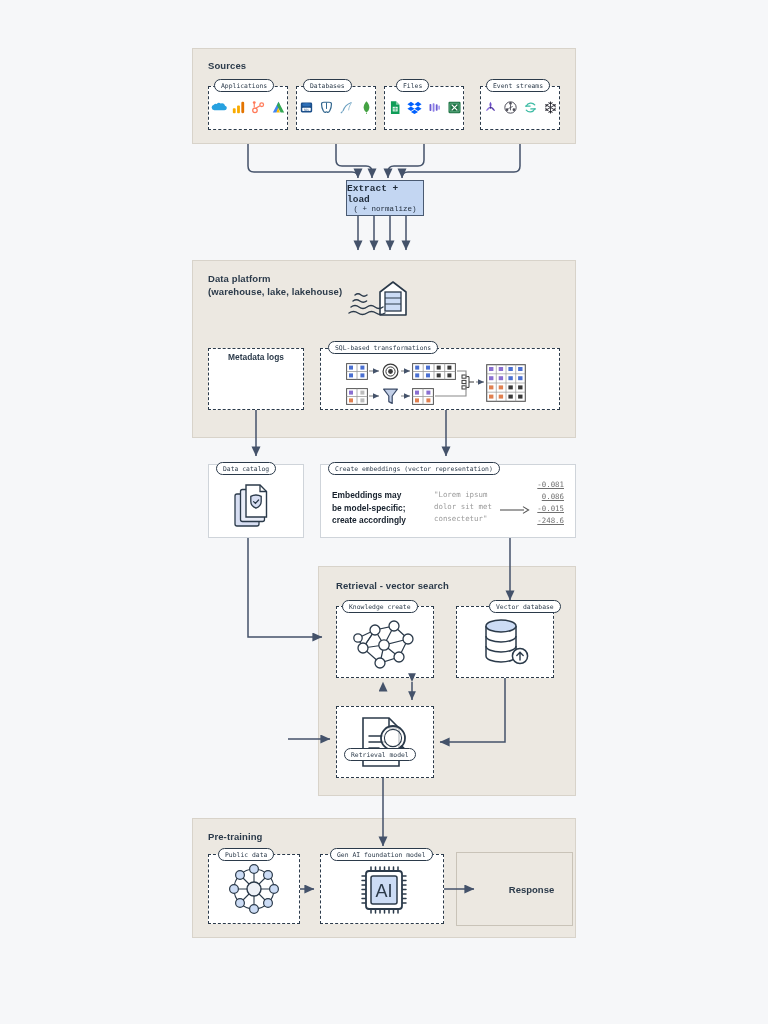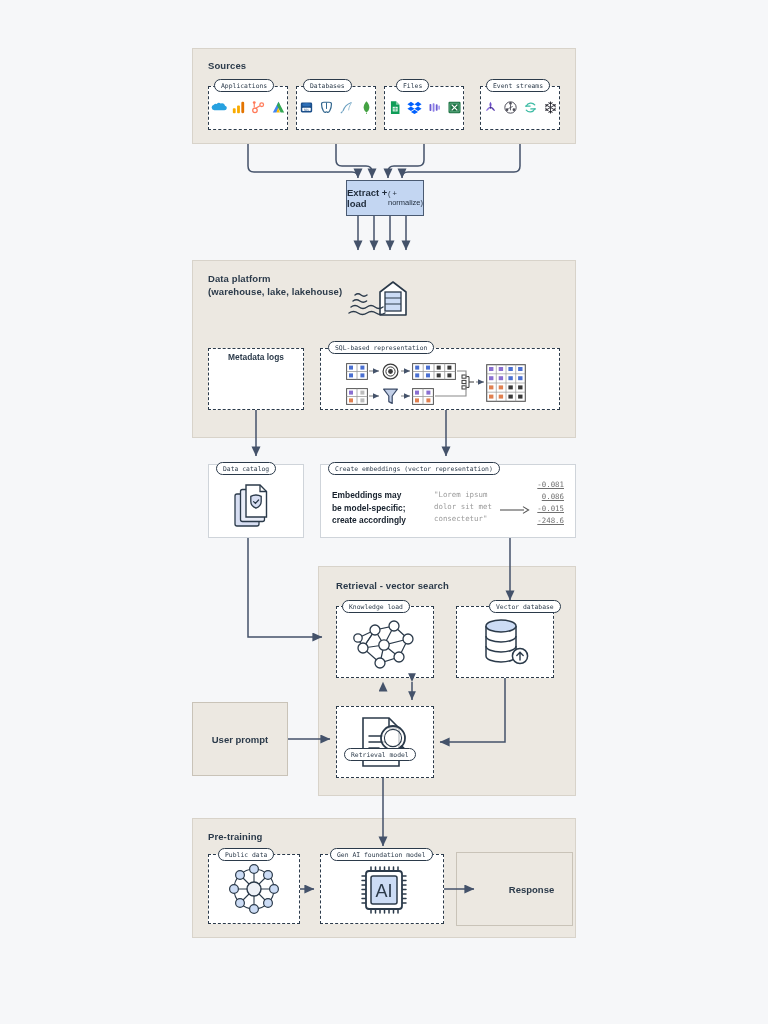--- a/index.html
+++ b/index.html
@@ -61,23 +61,24 @@
     position: absolute;
     display: flex; align-items: center; justify-content: space-around;
     width: 100%;
   }
   .ico { width: 17px; height: 17px; display:block; }
 
   .bluebox {
     position: absolute;
     background: #c3d6f2;
     border: 1.2px solid #4a5a72;
-    display: flex; 
+    display: flex; flex-direction: column;
     align-items: center; justify-content: center;
     color: #1f2b3a;
+    font-family: Liberation Mono, monospace;
   }
   .bluebox .b1 { font-size: 9.5px; font-weight: 600; }
   .bluebox .b2 { font-size: 7.5px; }
 
   .label-sm { position: absolute; font-size: 9px; color: #2b3a4a; }
 
   svg.layer { position: absolute; left: 0; top: 0; width: 768px; height: 1024px; overflow: visible; pointer-events: none; }
 
   .emb-bold { font-size: 8.4px; font-weight: 700; color: #16202c; line-height: 1.5; }
   .emb-gray { font-family: "DejaVu Sans Mono", monospace; font-size: 7.4px; color: #9a9a9a; line-height: 1.6; }
@@ -215,21 +216,21 @@
       <path d="M8 31q3.4-2.6 6.8 0t6.8 0"></path>
       <path d="M6 37q4-3 8 0t8 0t8 0t8 0"></path>
       <path d="M4 43q4.5-3 9 0t9 0t9 0t9 0"></path>
     </g>
   </svg>
 
   <div class="dashbox" style="left:208px; top:348px; width:96px; height:62px;"></div>
   <div class="label-sm" style="left:208px; top:352px; width:96px; text-align:center; font-size:8.4px; font-weight:600;">Metadata logs</div>
 
   <div class="dashbox nofill" style="left:320px; top:348px; width:240px; height:62px; background:#fff;"></div>
-  <div class="pill" style="left:328px; top:341px;">SQL-based representation</div>
+  <div class="pill" style="left:328px; top:341px;">SQL-based transformations</div>
 
   <svg style="position:absolute; left:346px; top:363px; width:22px; height:17px;" viewBox="0 0 22 17">
     <rect x="0.6" y="0.6" width="20.8" height="15.8" fill="#fff" stroke="#555" stroke-width="1"></rect>
     <path d="M11 0.6v15.8M0.6 8.5h20.8" stroke="#999" stroke-width=".8"></path>
     <rect x="3" y="2.6" width="4" height="4" fill="#4a6fd1"></rect>
       <rect x="14.4" y="2.6" width="4" height="4" fill="#4a6fd1"></rect>
     <rect x="3" y="10.4" width="4" height="4" fill="#4a6fd1"></rect>
       <rect x="14.4" y="10.4" width="4" height="4" fill="#4a6fd1"></rect>
   </svg>
   <svg style="position:absolute; left:382px; top:363px; width:17px; height:17px;" viewBox="0 0 17 17">
@@ -327,21 +328,21 @@
     <div>-0.081</div>
     <div>0.086</div>
     <div>-0.015</div>
     <div>-248.6</div>
   </div>
 
   <div class="panel" style="left:318px; top:566px; width:258px; height:230px;"></div>
   <div class="panel-title" style="left:336px; top:580px;">Retrieval - vector search</div>
 
   <div class="dashbox" style="left:336px; top:606px; width:98px; height:72px;"></div>
-  <div class="pill" style="left:342px; top:600px;">Knowledge load</div>
+  <div class="pill" style="left:342px; top:600px;">Knowledge create</div>
   <svg style="position:absolute; left:350px; top:616px; width:70px; height:56px;" viewBox="0 0 70 56">
     <g stroke="#2b3a4a" stroke-width="1.2" fill="none">
       <path d="M13 32 L25 14 L44 10 L58 23 L49 41 L30 47 Z"></path>
       <path d="M25 14 L34 29 L58 23M34 29 L30 47M34 29 L49 41M34 29 L13 32M25 14 L13 32M44 10 L34 29"></path>
       <path d="M8 22 L25 14M8 22 L13 32"></path>
     </g>
     <g fill="#ffffff" stroke="#2b3a4a" stroke-width="1.3">
       <circle cx="25" cy="14" r="5"></circle>
         <circle cx="44" cy="10" r="5"></circle>
         <circle cx="58" cy="23" r="5"></circle>
@@ -370,23 +371,20 @@
     <path d="M8 4h26l10 10v38H8z" fill="#ffffff" stroke="#2b3a4a" stroke-width="1.6"></path>
     <path d="M34 4v10h10" fill="none" stroke="#2b3a4a" stroke-width="1.5"></path>
     <g stroke="#2b3a4a" stroke-width="1.5" stroke-linecap="round">
       <path d="M14 22h14M14 28h16M14 34h10M14 40h16M14 46h12"></path>
     </g>
     <circle cx="38" cy="24" r="12" fill="rgba(255,255,255,.75)" stroke="#2b3a4a" stroke-width="1.8"></circle>
     <circle cx="38" cy="24" r="8.6" fill="none" stroke="#2b3a4a" stroke-width="1.1"></circle>
     <path d="M46.6 32.6 55 41" stroke="#2b3a4a" stroke-width="2.6" stroke-linecap="round"></path>
   </svg>
 
-  <div class="solidbox" style="left:192px; top:702px; width:96px; height:74px;">
-    <span>User prompt</span>
-  </div>
 
   <div class="panel" style="left:192px; top:818px; width:384px; height:120px;"></div>
   <div class="panel-title" style="left:208px; top:831px;">Pre-training</div>
 
   <div class="dashbox" style="left:208px; top:854px; width:92px; height:70px;"></div>
   <div class="pill" style="left:218px; top:848px;">Public data</div>
   <svg style="position:absolute; left:222px; top:859px; width:64px; height:60px;" viewBox="0 0 64 60">
     <g stroke="#2b3a4a" stroke-width="1.1" fill="none">
       <circle cx="32" cy="30" r="20"></circle>
       <path d="M32 30 L32 10M32 30 L46 16M32 30 L52 30M32 30 L46 44M32 30 L32 50M32 30 L18 44M32 30 L12 30M32 30 L18 16"></path>

